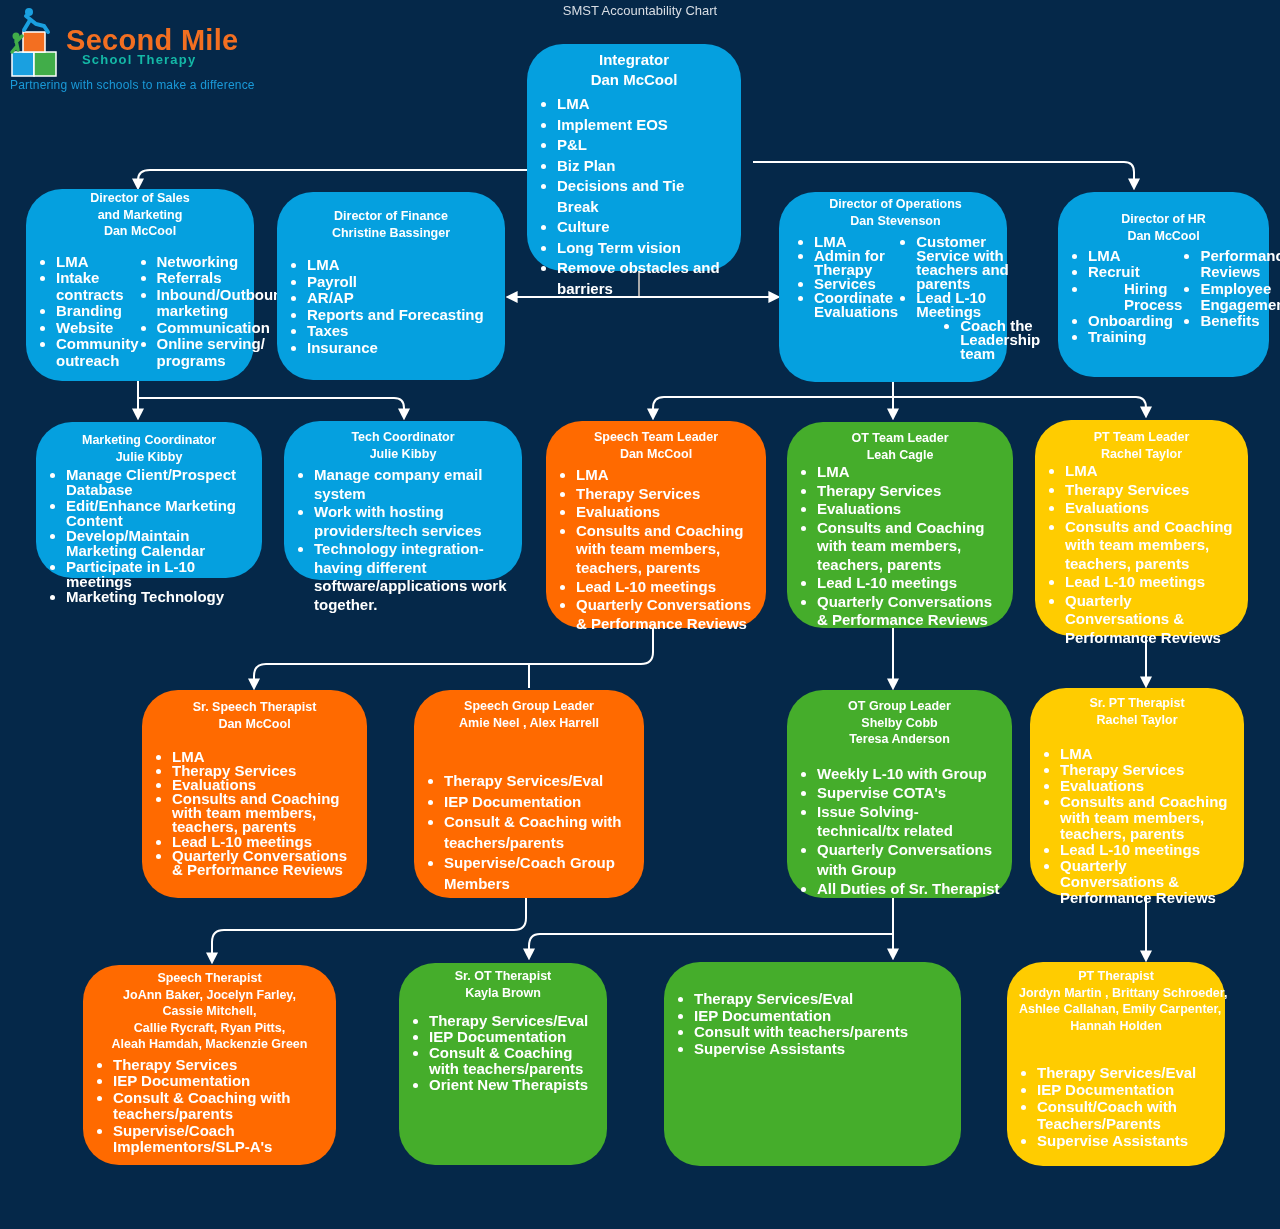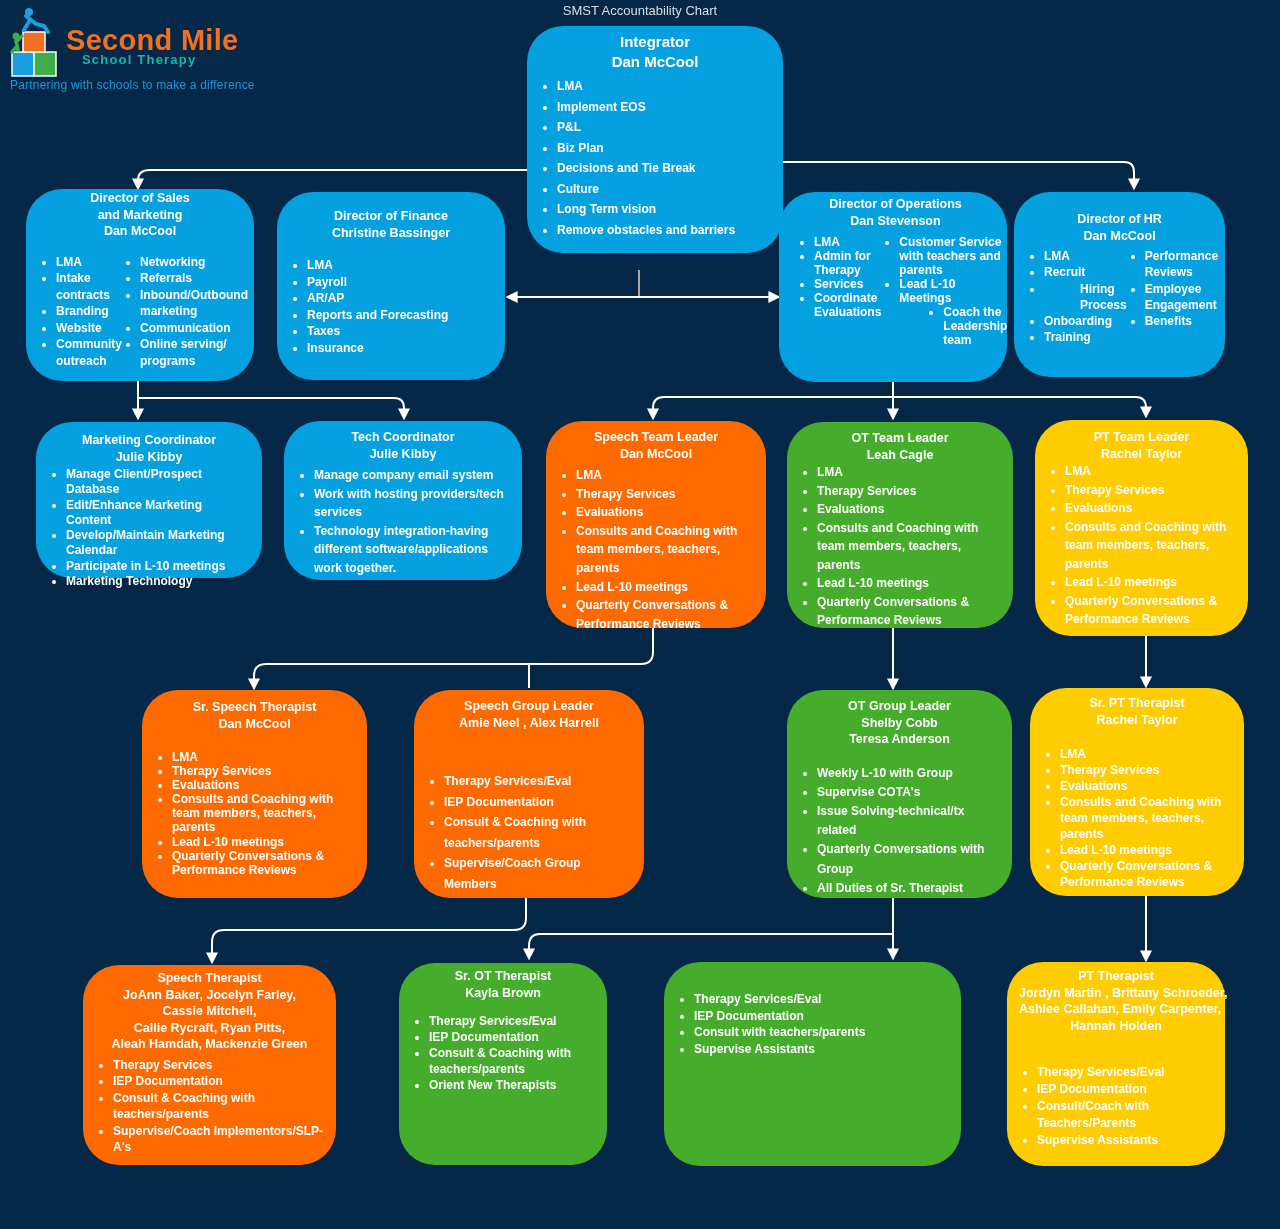--- a/index.html
+++ b/index.html
@@ -17,21 +17,21 @@
   .logo-tag { position:absolute; left:2px; top:72px; font-size:12px; color:#1a9ad9; white-space:nowrap; letter-spacing:0.2px; }
   .node {
     position:absolute; box-sizing:border-box; border-radius:36px;
     padding:8px 12px; font-weight:bold;
   }
   .blue { background:#05a0df; }
   .orange { background:#ff6a00; }
   .green { background:#45ad2b; }
   .yellow { background:#ffcc00; }
   .node .title { text-align:center; font-size:12.5px; line-height:16.5px; white-space:nowrap; }
-  .node ul { margin:0; padding-left:18px; font-size:12px; }
+  .node ul { margin:0; padding-left:18px; font-size:15px; }
   .node li { line-height:13px; }
   .cols { display:flex; }
   .cols ul { flex:1; }
 </style>
 </head>
 <body>
 
 <svg id="connectors" xmlns="http://www.w3.org/2000/svg">
   <defs>
     <marker id="arr" viewBox="0 0 10 10" refX="8" refY="5" markerWidth="6" markerHeight="6" orient="auto-start-reverse">
@@ -80,21 +80,21 @@
     <circle cx="21" cy="6" r="4" fill="#1aa0e0"></circle>
     <path d="M18,10 L28,18 L36,20 L40,26 M22,14 L16,24" stroke="#1aa0e0" stroke-width="4" fill="none" stroke-linecap="round"></path>
     <circle cx="8" cy="30" r="3.5" fill="#41ad49"></circle>
     <path d="M8,34 L10,44 M8,36 L14,30 M9,40 L4,46" stroke="#41ad49" stroke-width="3.5" fill="none" stroke-linecap="round"></path>
   </svg>
   <div class="logo-word1">Second Mile</div>
   <div class="logo-word2">School Therapy</div>
   <div class="logo-tag">Partnering with schools to make a difference</div>
 </div>
 
-<div class="node blue" style="left:527px;top:26px;width:256px;height:227px;padding-top:6px;">
+<div class="node blue" style="left:527px;top:44px;width:214px;height:227px;padding-top:6px;">
     <div class="title" style="font-size: 15px; line-height: 20px;">
       <div>Integrator</div>
       <div>Dan McCool</div>
     </div>
     <div style="margin-top: 4px;">
       <ul>
         <li style="line-height: 20.5px;">LMA</li>
         <li style="line-height: 20.5px;">Implement EOS</li>
         <li style="line-height: 20.5px;">P&amp;L</li>
         <li style="line-height: 20.5px;">Biz Plan</li>
@@ -157,21 +157,21 @@
         <li style="line-height: 14px;">Services</li>
         <li style="line-height: 14px;">Coordinate Evaluations</li>
       </ul>
       <ul>
         <li style="line-height: 14px;">Customer Service with teachers and parents</li>
         <li style="line-height: 14px;">Lead L-10 Meetings</li>
         <li style="line-height: 14px; margin-left: 44px;">Coach the Leadership team</li>
       </ul>
     </div>
   </div>
-<div class="node blue" style="left:1014px;top:192px;width:211px;height:185px;padding-top:19px;">
+<div class="node blue" style="left:1058px;top:192px;width:211px;height:185px;padding-top:19px;">
     <div class="title">
       <div>Director of HR</div>
       <div>Dan McCool</div>
     </div>
     <div class="cols" style="margin-top: 4px;">
       <ul>
         <li style="line-height: 16.3px;">LMA</li>
         <li style="line-height: 16.3px;">Recruit</li>
         <li style="line-height: 16.3px; padding-left: 36px;">Hiring Process</li>
         <li style="line-height: 16.3px;">Onboarding</li>

